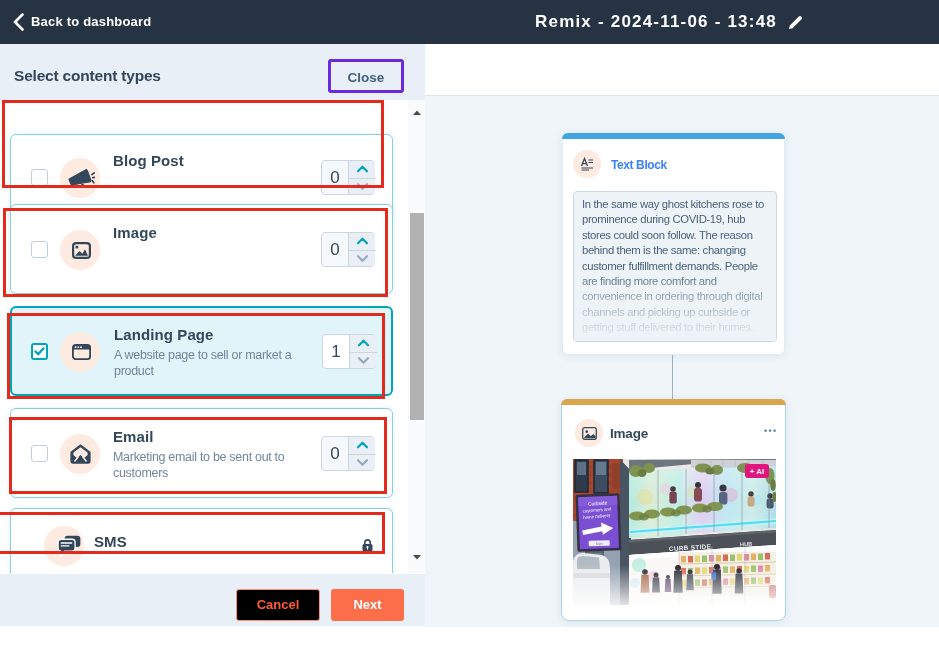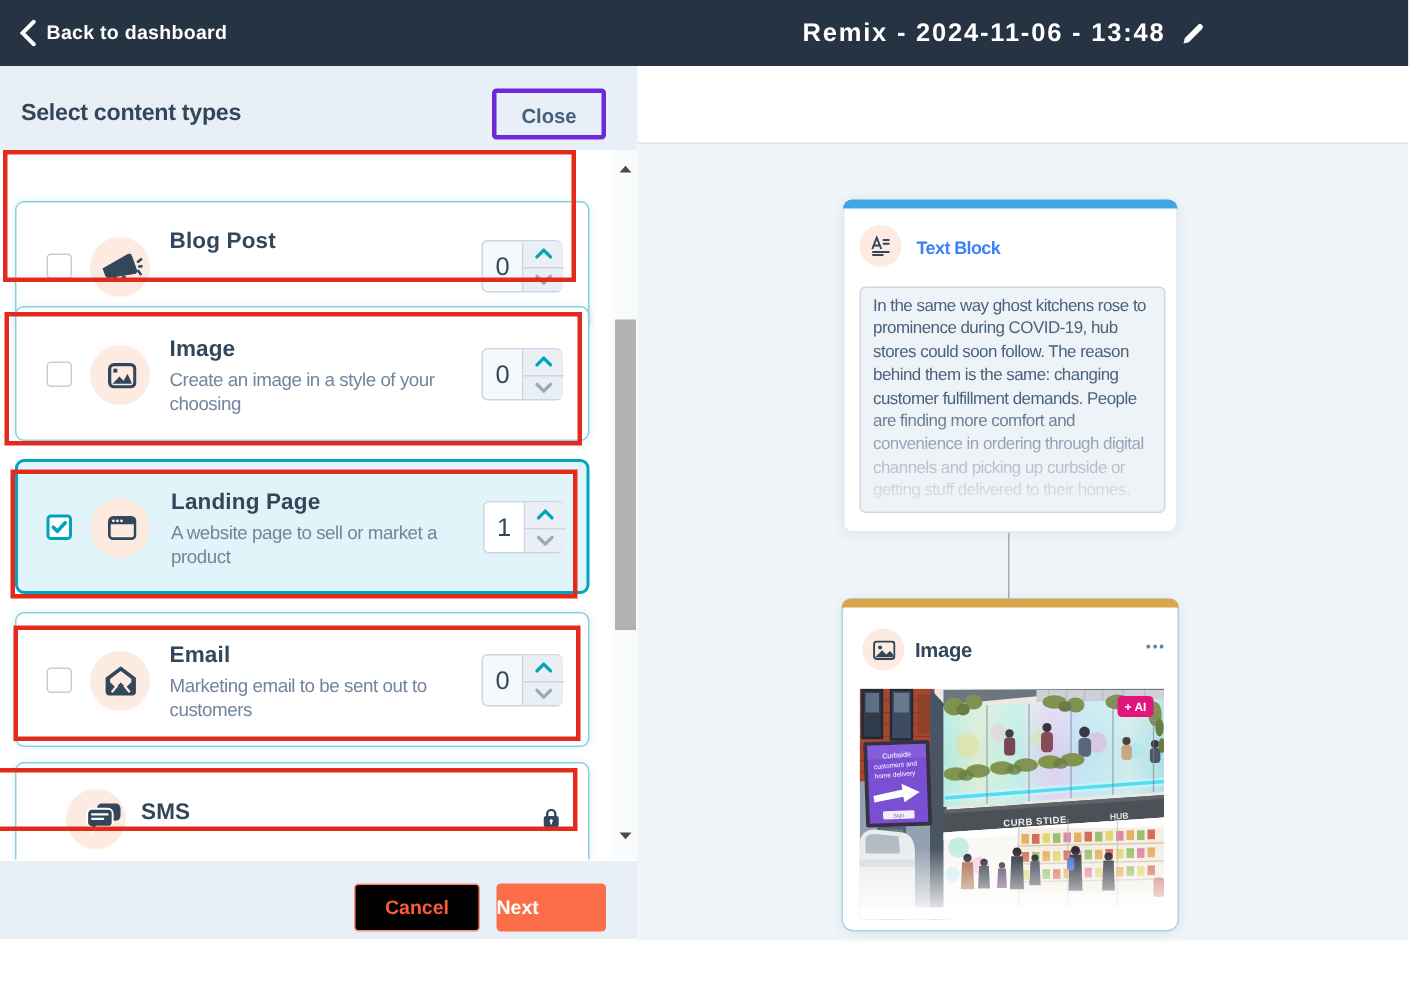--- a/index.html
+++ b/index.html
@@ -29,21 +29,21 @@
   .stepbtns .dv { position:absolute; left:0; top:16.5px; width:27px; height:1px; background:#cbd6e2; }
 
   
   #sbar { left:408px; top:100px; width:17px; height:473px; background:#fafbfc; }
   #sthumb { left:1.5px; top:113px; width:14px; height:207px; background:#b2b2b2; }
   .sarrow { position:absolute; left:3.5px; width:10px; height:10px; }
 
   
   #pfoot { left:0; top:574px; width:425px; height:52px; background:#e9eff6; }
   #cancelbtn { left:236px; top:589px; width:84px; height:32px; background:#000000; border:1px solid #ff8f73; border-radius:3px; color:#ff5c35; font-size:13px; font-weight:bold; text-align:center; line-height:30px; }
-  #nextbtn { left:331px; top:589px; width:73px; height:32px; background:#fc6d4a; border-radius:3px; color:#fff; font-size:13px; font-weight:bold; text-align:left; line-height:32px; }
+  #nextbtn { left:331px; top:589px; width:73px; height:32px; background:#fc6d4a; border-radius:3px; color:#fff; font-size:13px; font-weight:bold; text-align:center; line-height:32px; }
 
   
   #canvas { left:425px; top:95px; width:514px; height:532px; background:#eff5f9; border-top:1px solid #dce4ec; }
   #conn { left:672px; top:355px; width:1px; height:44px; background:#9fb0bf; }
 
   #tbcard { left:562px; top:133px; width:223px; height:222px; background:#fff; border:1px solid #e3ebf2; border-radius:6px; box-shadow:0 1px 8px rgba(50,80,120,0.10); }
   #tbbar { left:-1px; top:-1px; width:223px; height:6px; background:#42a5e3; border-radius:6px 6px 0 0; }
   #tbcirc { left:10px; top:16px; width:28px; height:28px; border-radius:50%; background:#fdeae1; }
   #tbname { left:48px; top:24px; font-size:12px; letter-spacing:-0.4px; font-weight:bold; color:#3b82f6; }
   #tbbox { left:10px; top:57px; width:204px; height:151px; background:#eef3f7; border:1px solid #ccd7e1; border-radius:4px; overflow:hidden; }
@@ -105,21 +105,20 @@
 
     <div class="card" style="top:104px; height:90px;">
       <div class="cbx" style="top:36px;"></div>
       <div class="circ" style="top:25px;"></div>
       <svg class="abs" style="left:61px; top:37px;" width="19" height="17" viewBox="0 0 19 17">
         <rect x="1.1" y="1.1" width="16.8" height="14.8" rx="3" fill="none" stroke="#33475b" stroke-width="2.2"></rect>
         <rect x="3.6" y="3.8" width="2.6" height="2.6" fill="#33475b"></rect>
         <path d="M3.2 13.6 L7.6 9 L10.4 11.8 L13 7.2 L15.8 13.2 V13.8 H3.2 Z" fill="#33475b"></path>
       </svg>
       <div class="ttl" style="top:19px;">Image</div>
-      <div class="dsc" style="top:41px;">Create an image in a style of your<br>choosing</div>
       <div class="stepper" style="top:27px;">
         <div class="stepnum">0</div>
         <div class="stepbtns">
           <svg class="half" style="top:0" viewBox="0 0 27 16">
               <path d="M9 10 L13.5 5.5 L18 10" fill="none" stroke="#00a4bd" stroke-width="2.2" stroke-linecap="round" stroke-linejoin="round"></path>
             </svg>
           <div class="dv"></div>
           <svg class="half" style="top:17px" viewBox="0 0 27 16">
               <path d="M9 6 L13.5 10.5 L18 6" fill="none" stroke="#95a9bf" stroke-width="2.2" stroke-linecap="round" stroke-linejoin="round"></path>
             </svg>

